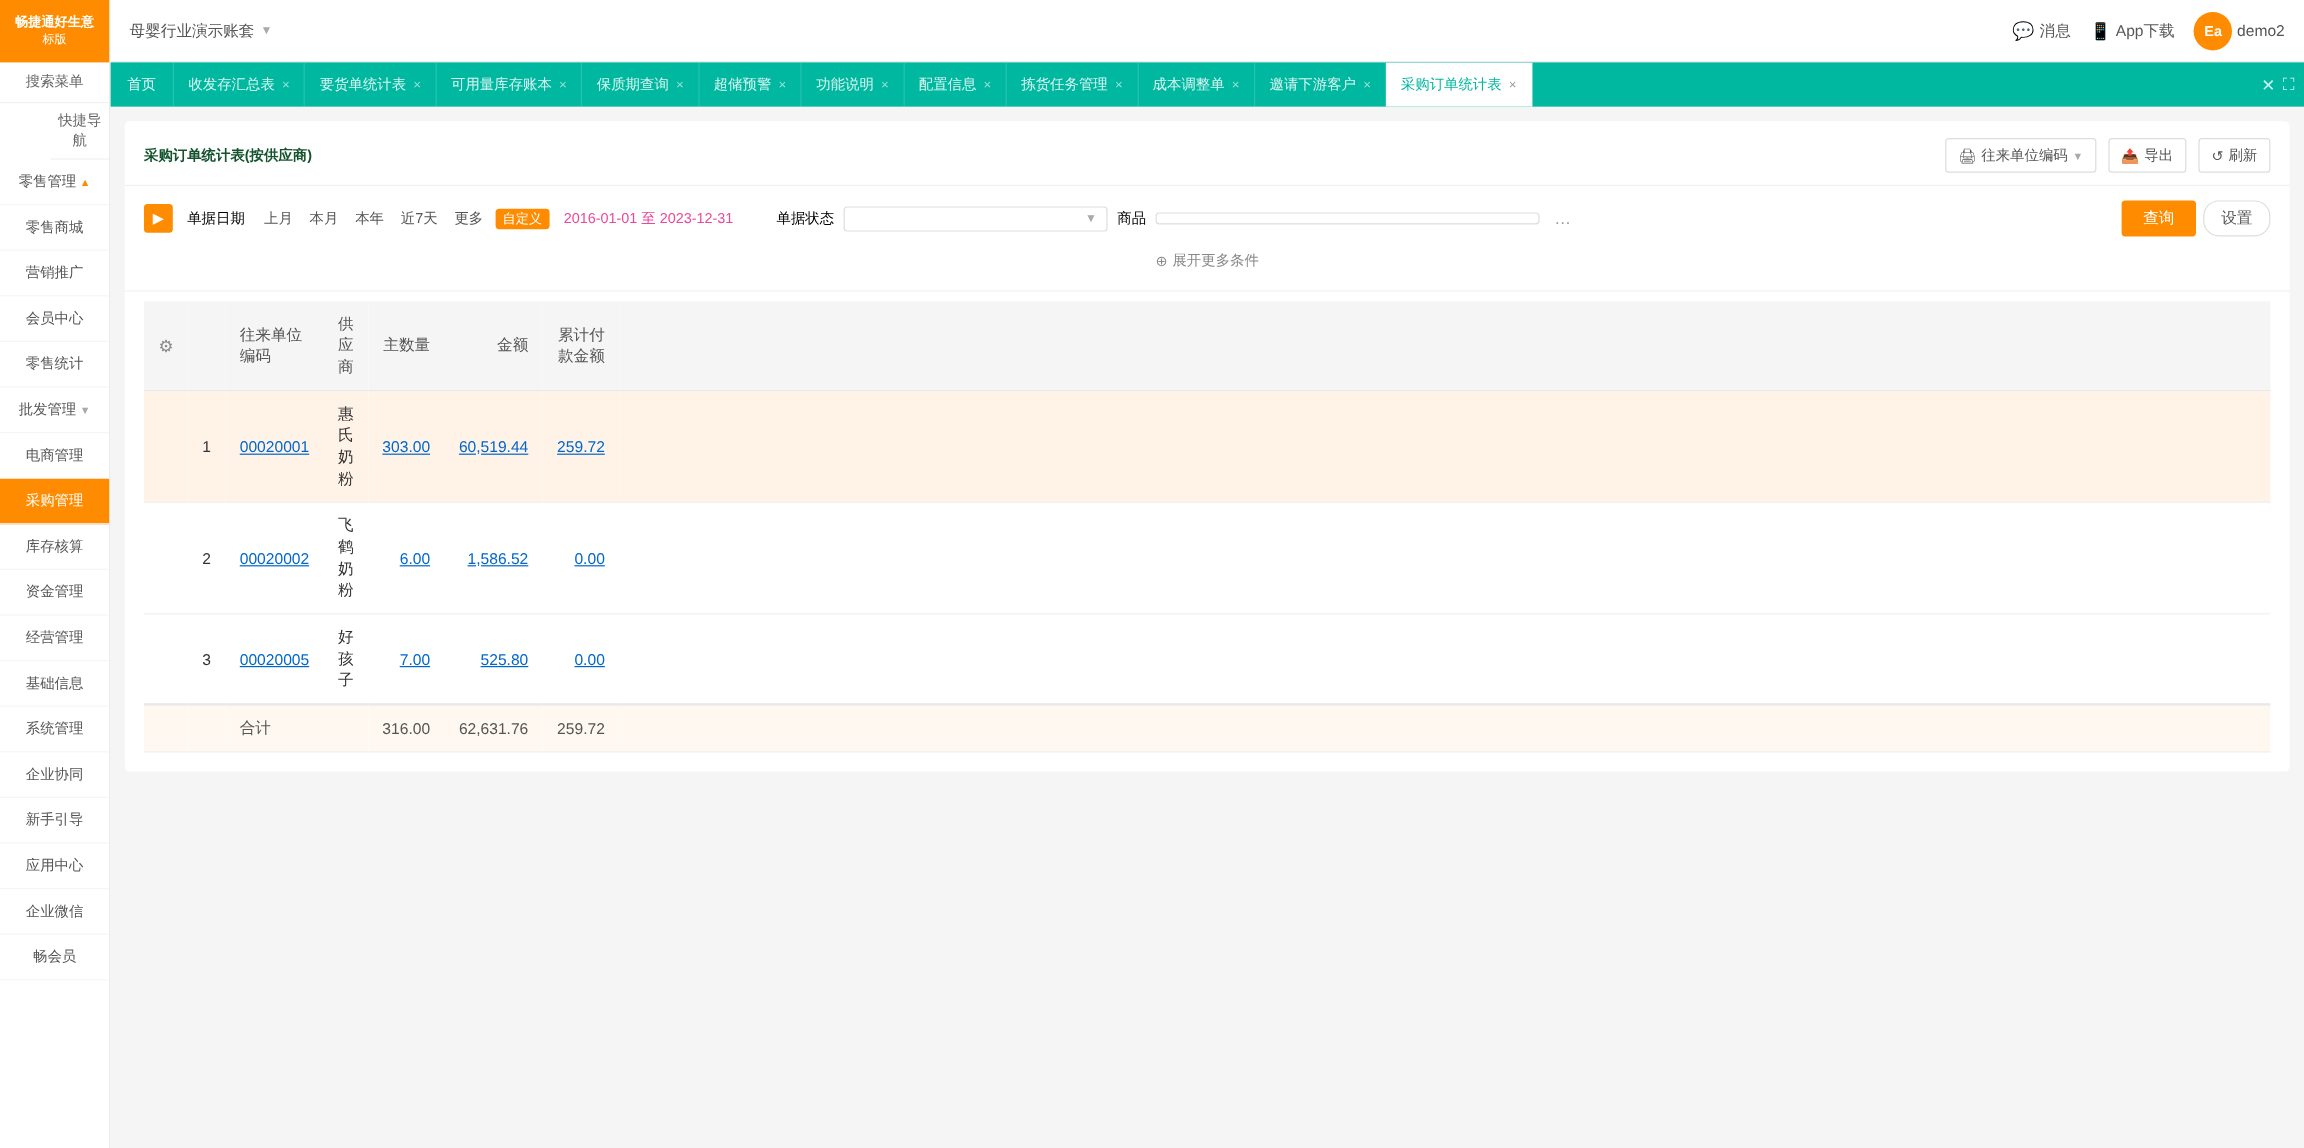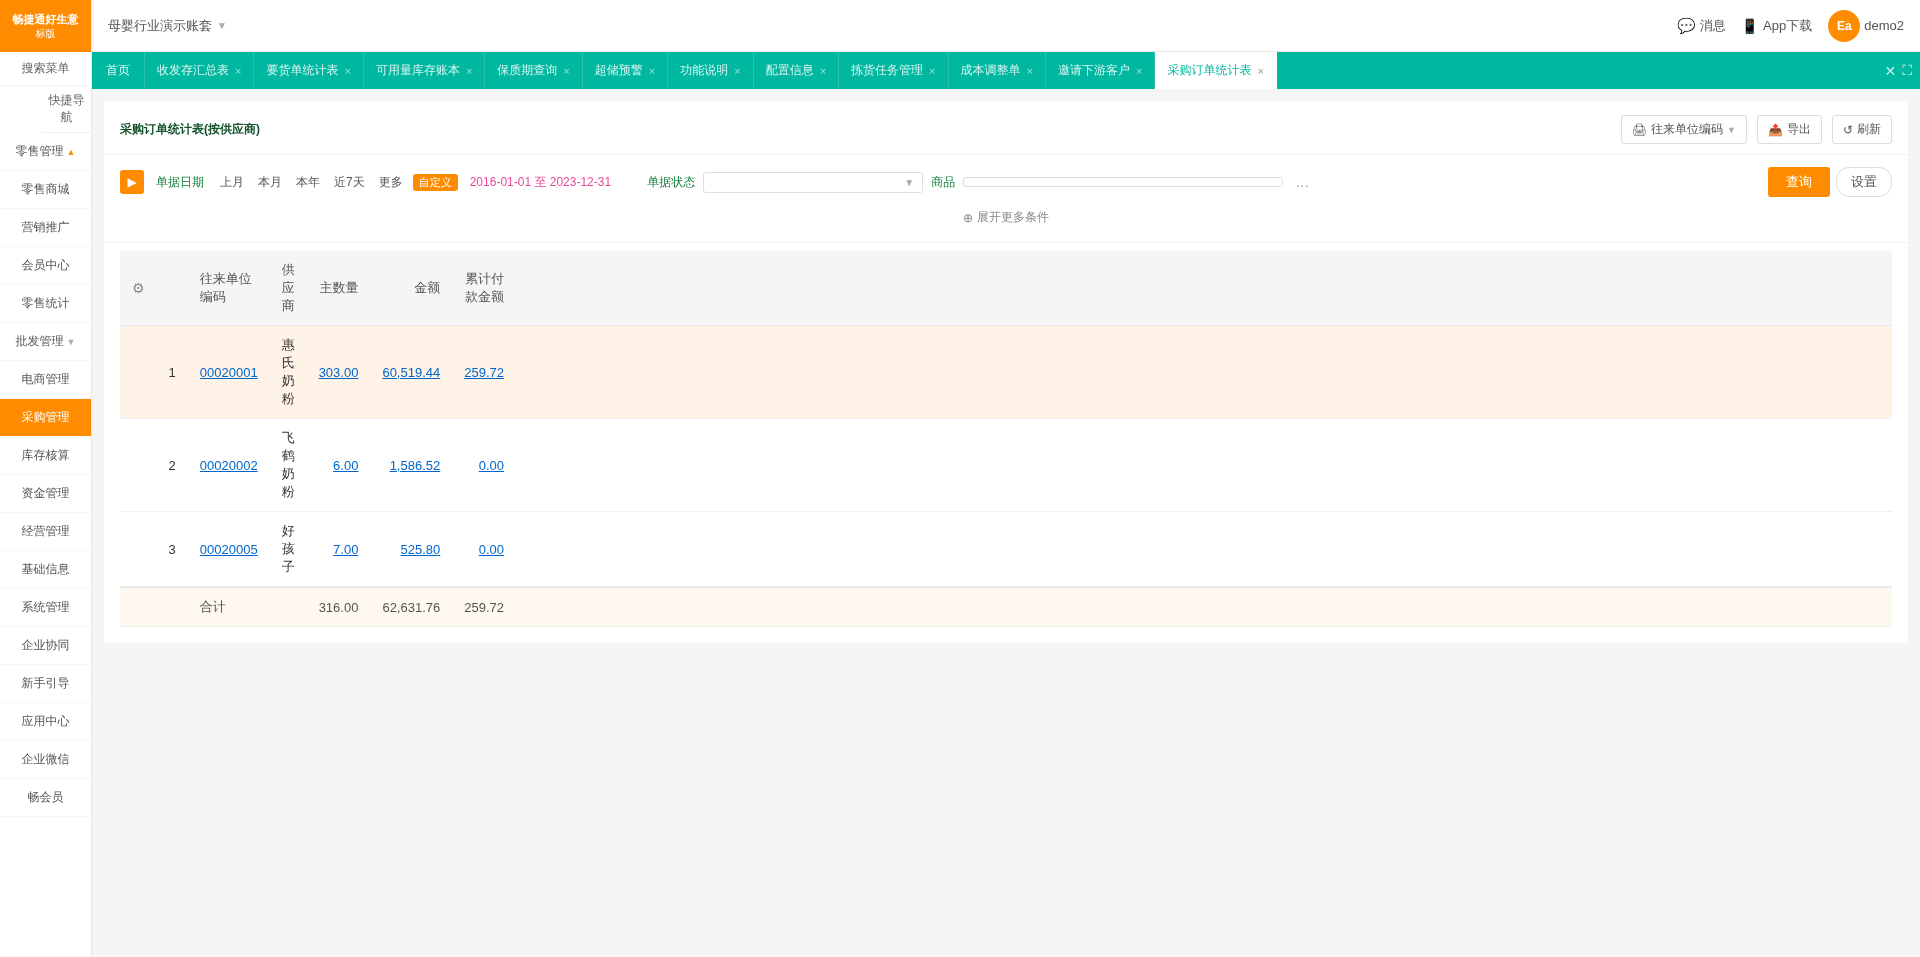--- a/index.html
+++ b/index.html
@@ -263,21 +263,21 @@
       display: flex;
       align-items: center;
       justify-content: center;
       color: #fff;
       cursor: pointer;
       font-size: 12px;
       flex-shrink: 0;
     }
     .filter-label {
       font-size: 12px;
-      color: #15803d;
+      color: #000000;
       white-space: nowrap;
     }
     .date-shortcuts {
       display: flex;
       align-items: center;
       gap: 6px;
     }
     .date-shortcut {
       font-size: 12px;
       color: #555;

